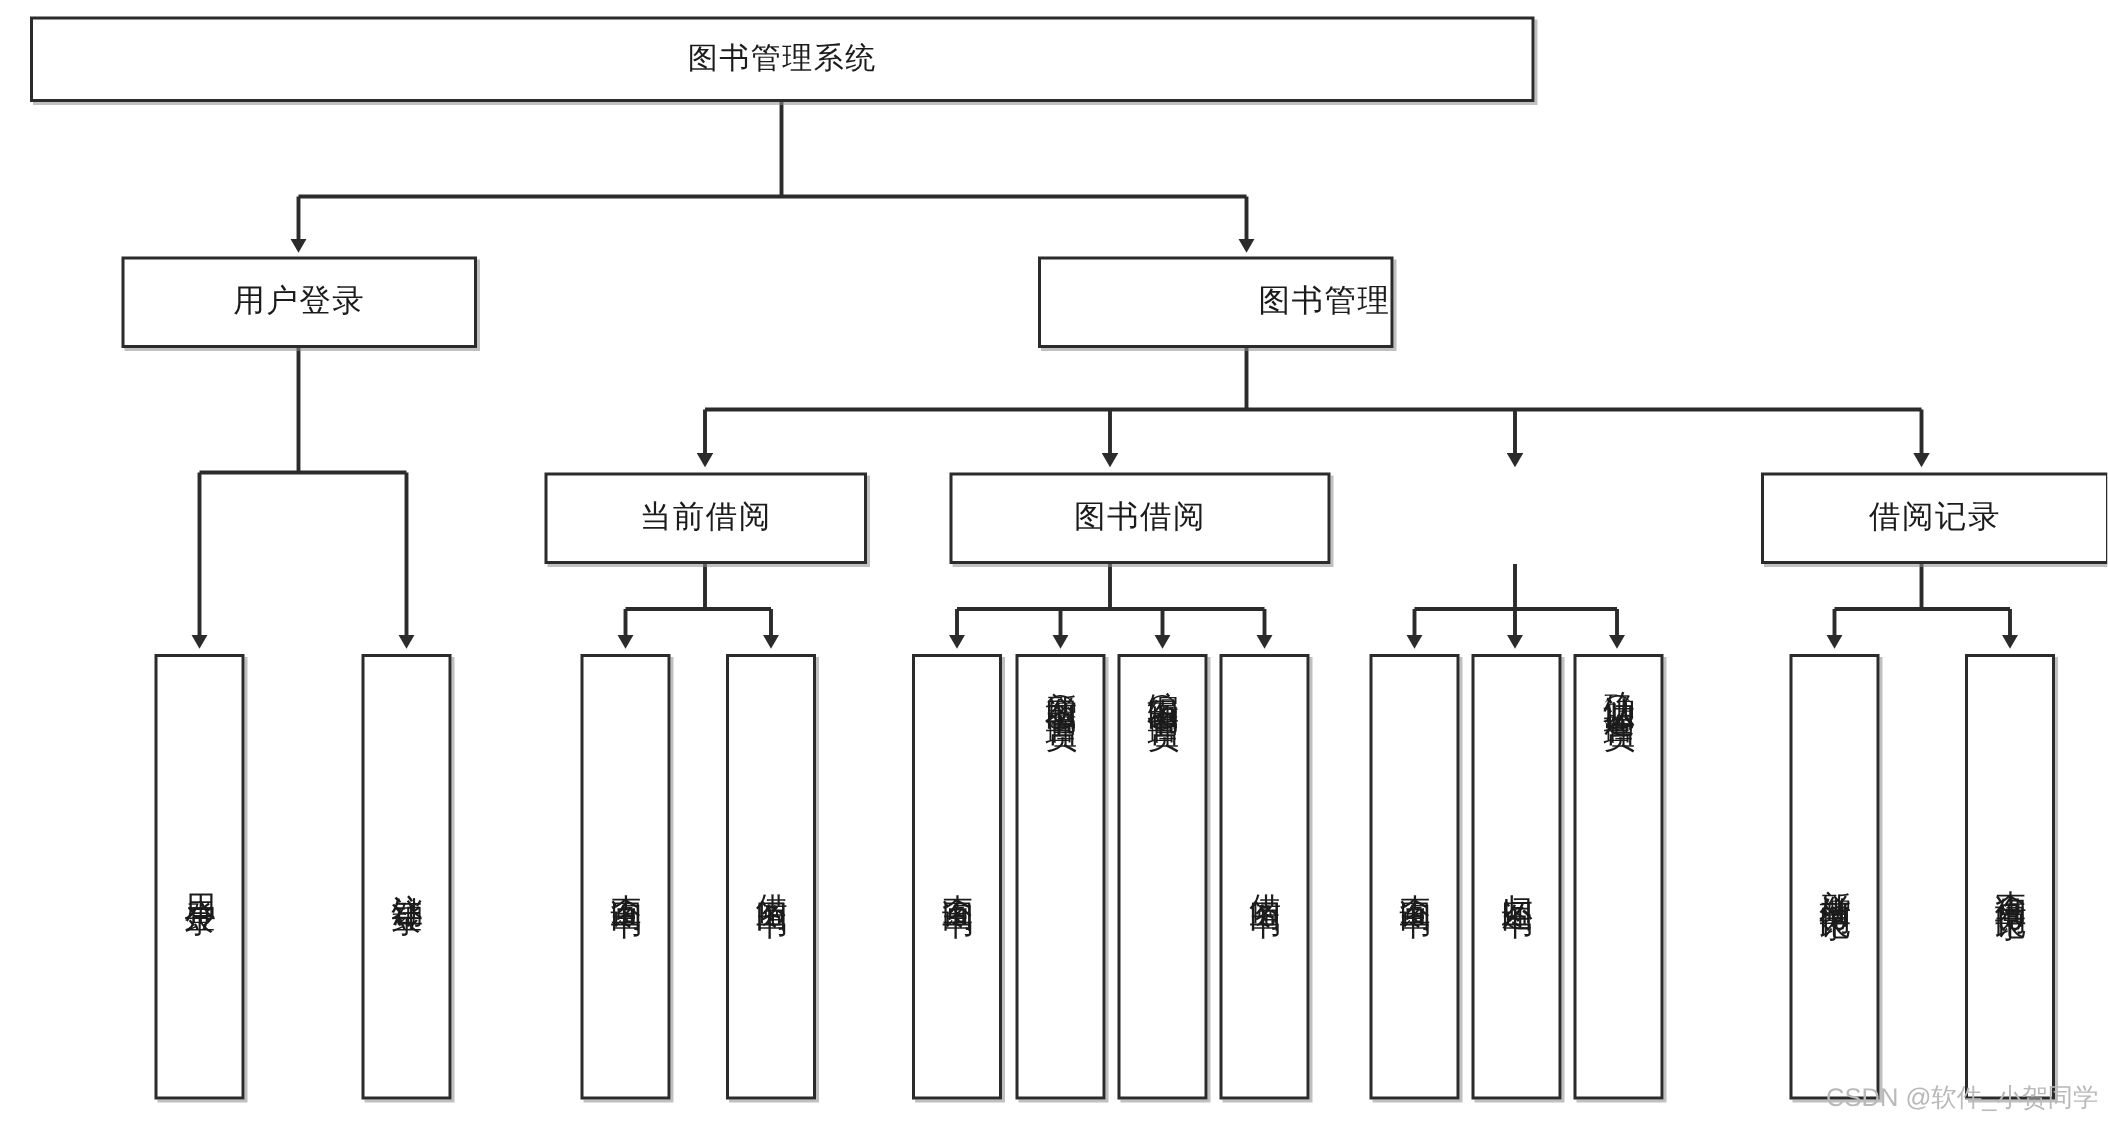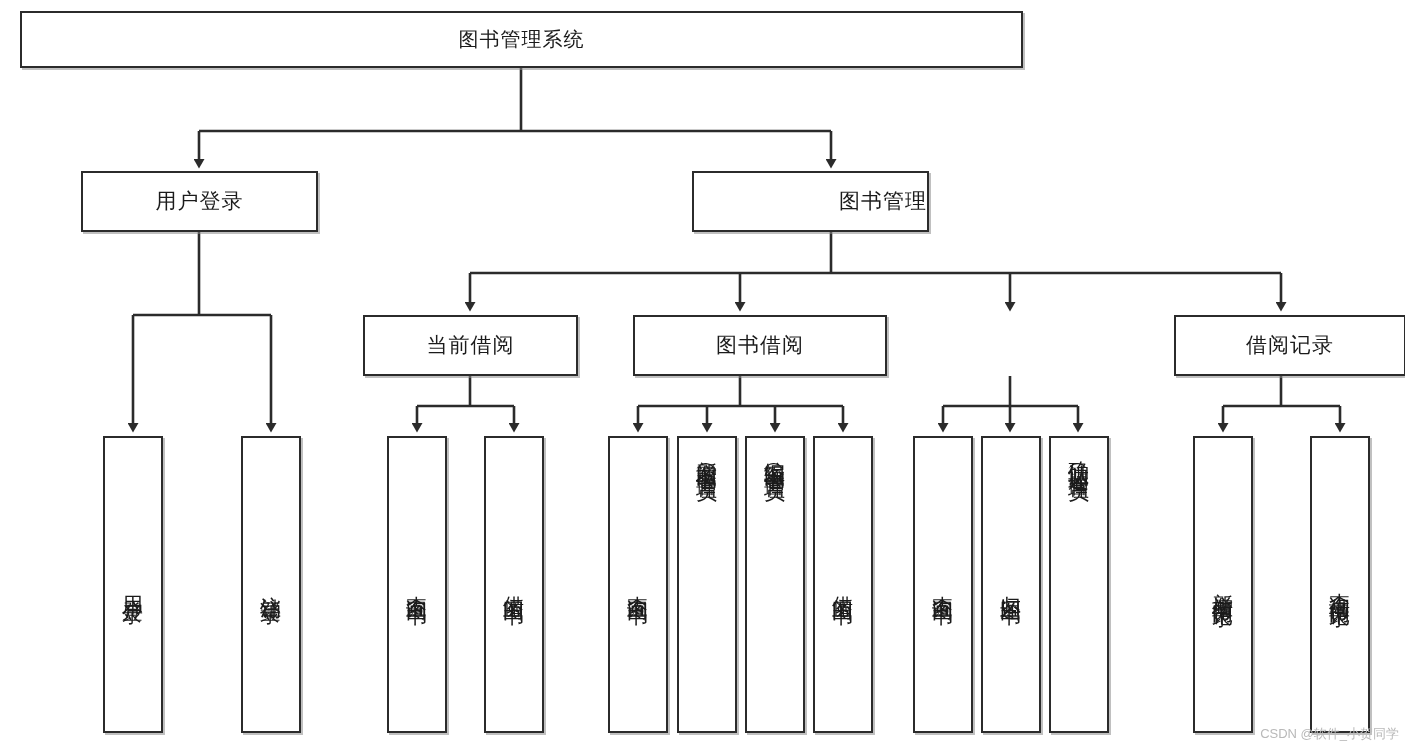--- a/index.html
+++ b/index.html
@@ -69,21 +69,21 @@
   .node.vert.mid {
     align-items: center;
     padding-top: 0;
   }
   
   #watermark {
     position: absolute;
     right: 6px;
     bottom: 4px;
     z-index: 3;
-    font-size: 13px;
+    font-size: 17px;
     color: #b9b9b9;
     white-space: nowrap;
     pointer-events: none;
     font-family: "Liberation Sans", "DejaVu Sans", sans-serif;
   }
 </style>
 </head>
 <body>
 
 <div id="canvas">

